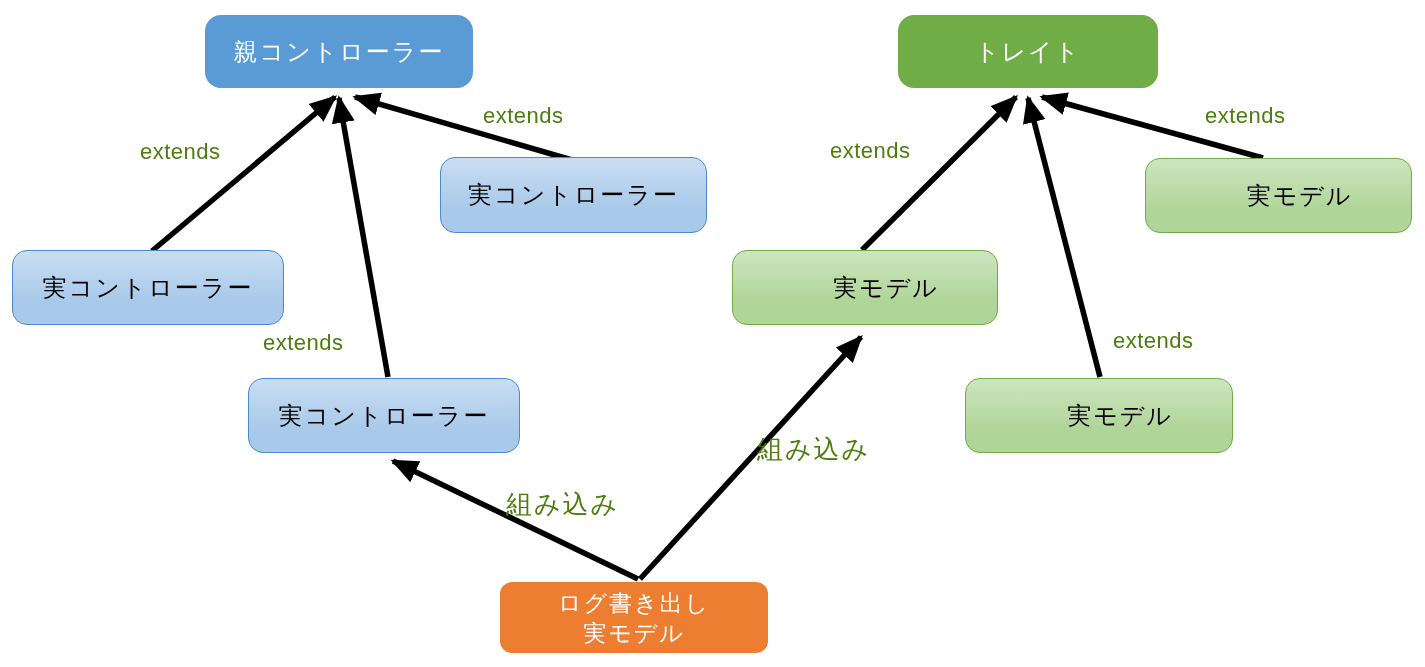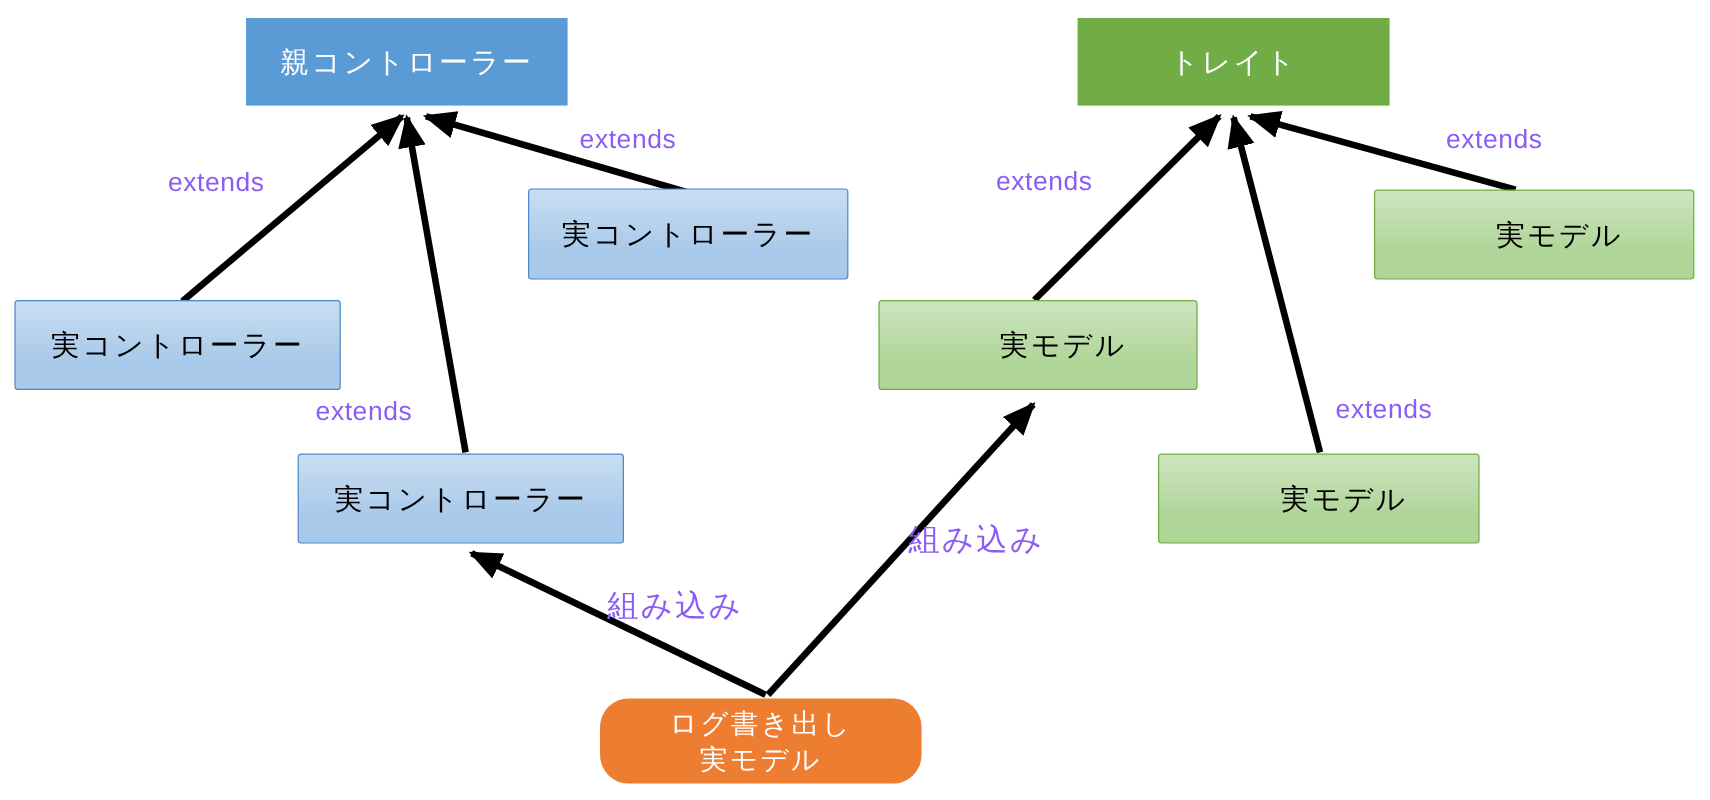--- a/index.html
+++ b/index.html
@@ -14,24 +14,24 @@
   .arrow-layer line { stroke:var(--arrow-color,#000); stroke-width:5.5; }
   .arrow-layer .ah { fill:var(--arrow-color,#000); }
 
   .node {
     position:absolute;
     display:flex; align-items:center; justify-content:center;
     text-align:center;
     font-size:24px; letter-spacing:2px;
     box-sizing:border-box;
   }
-  .node.parent { color:var(--box-text-light,#fff); border-radius:0; }
+  .node.parent { color:var(--box-text-light,#fff); border-radius:16px; }
   .node.light  {
     color:var(--box-text-dark,#000);
-    border-radius:3px;
+    border-radius:15px;
     border:1.6px solid;
     background-image:linear-gradient(rgba(255,255,255,.38), rgba(255,255,255,0) 70%);
     text-align:center;
   }
   .node.light.blue  { background-color:var(--concrete-controller-fill); border-color:var(--concrete-controller-border); }
   .node.light.green { background-color:var(--concrete-model-fill);      border-color:var(--concrete-model-border);padding-left:42px; }
 
   #parent-controller { left:205px; top:15px;  width:268px; height:73px; background-color:var(--parent-controller-fill); }
   #parent-model      { left:898px; top:15px;  width:260px; height:73px; background-color:var(--parent-model-fill); }
 
@@ -39,30 +39,30 @@
   #cc-upper-right { left:440px;  top:157px; width:267px; height:76px; }
   #cc-lower-mid   { left:248px;  top:378px; width:272px; height:75px; }
 
   #cm-mid         { left:732px;  top:250px; width:266px; height:75px; }
   #cm-far-right   { left:1145px; top:158px; width:267px; height:75px; }
   #cm-lower-right { left:965px;  top:378px; width:268px; height:75px; }
 
   #trait {
     left:500px; top:582px; width:268px; height:71px;
     background-color:var(--trait-fill);
-    border-radius:24px;
+    border-radius:12px;
     color:var(--box-text-light,#fff);
     flex-direction:column;
     font-size:23px; line-height:30px; letter-spacing:2px;
   }
 
   .edge-label {
     position:absolute;
     font-size:22px; line-height:26px;
-    color:#8b5cf6; letter-spacing:0.5px;
+    color:#4d7c0f; letter-spacing:0.5px;
     white-space:nowrap;
   }
   .edge-label.jp { font-size:26px; letter-spacing:2px; }
 
   #lbl-ext-1 { left:140px;  top:139px; }
   #lbl-ext-2 { left:483px;  top:103px; }
   #lbl-ext-3 { left:263px;  top:330px; }
   #lbl-ext-4 { left:830px;  top:138px; }
   #lbl-ext-5 { left:1205px; top:103px; }
   #lbl-ext-6 { left:1113px; top:328px; }

